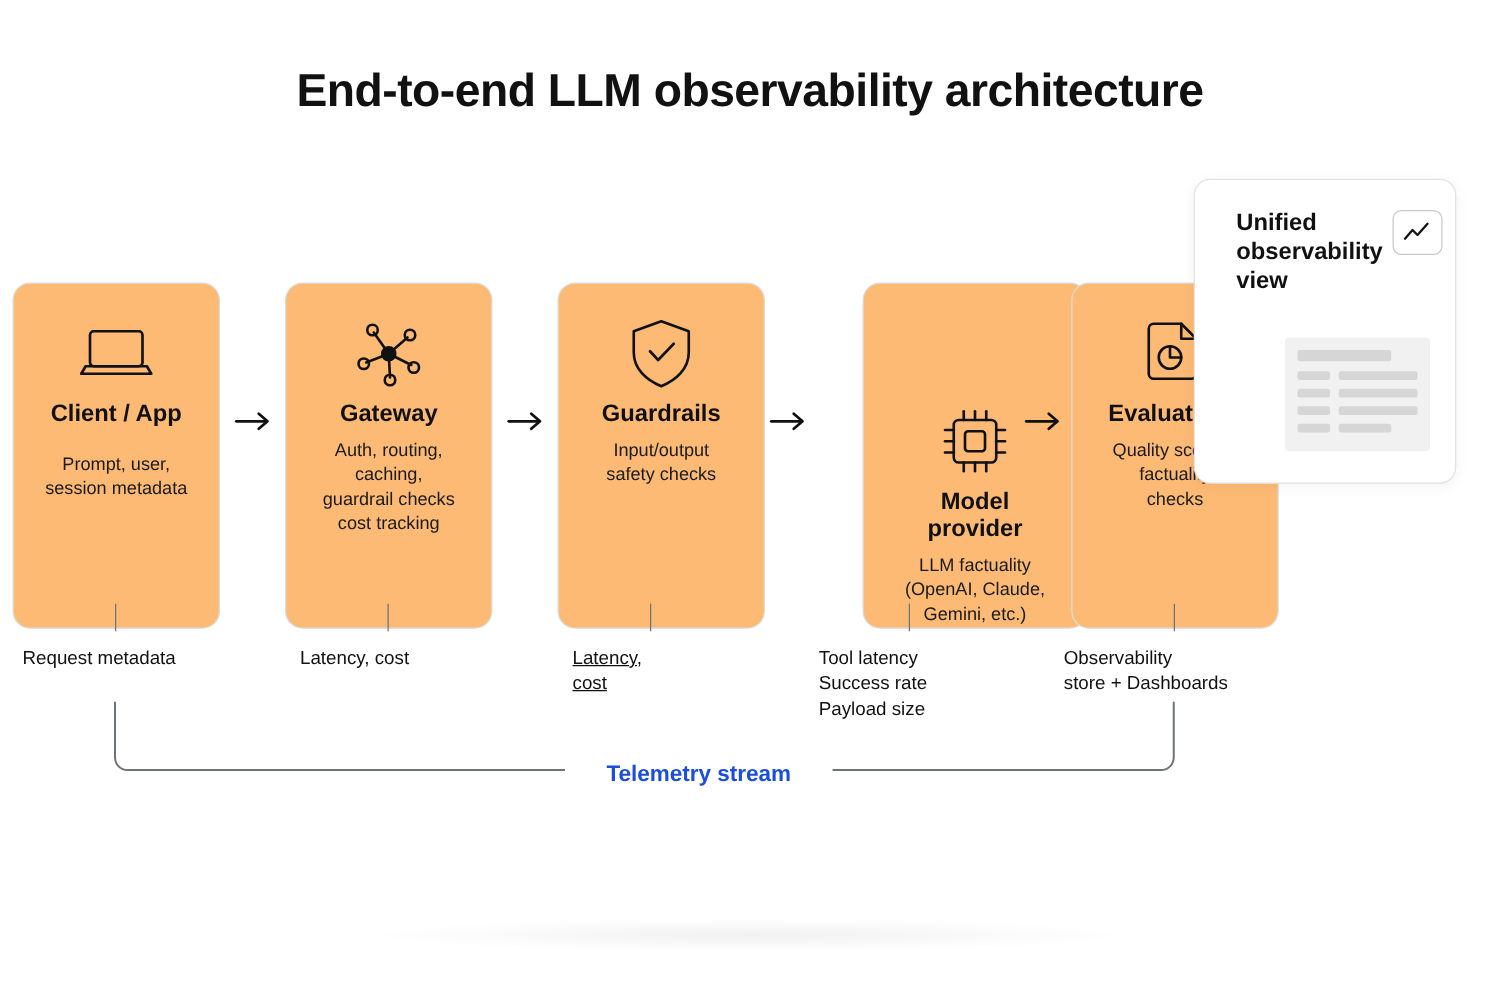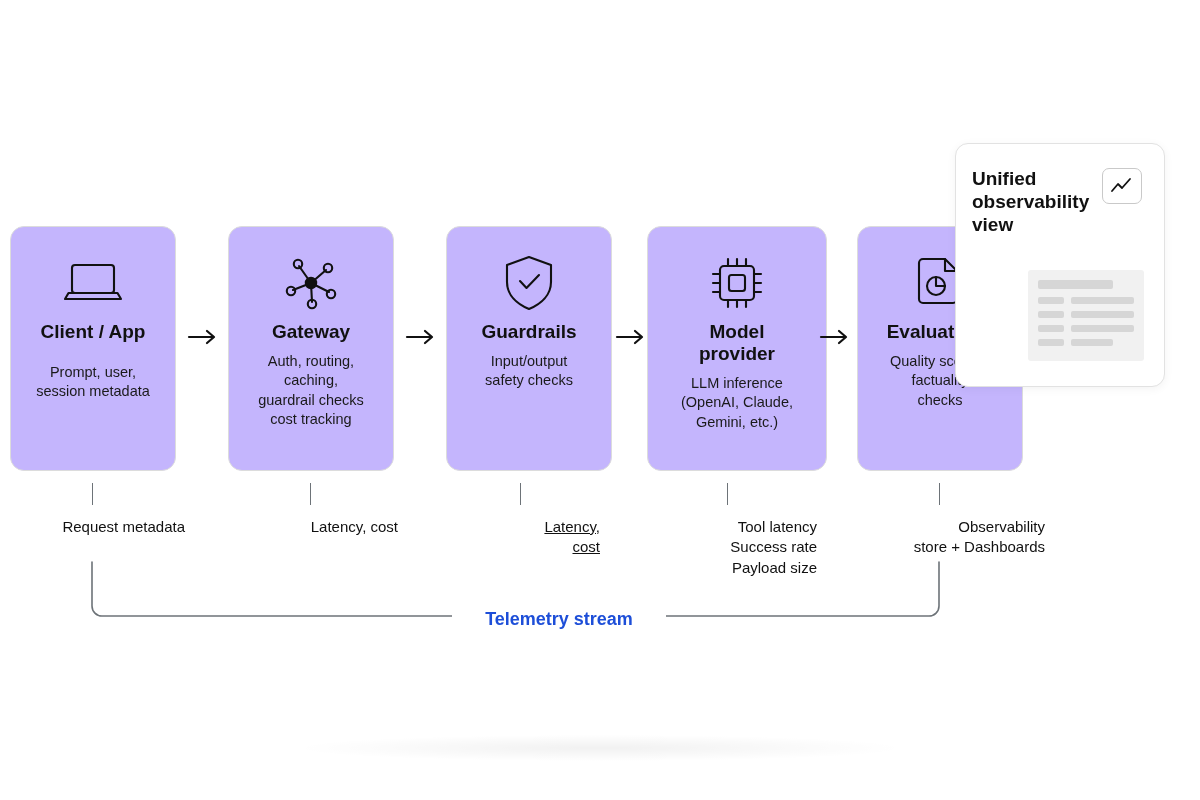--- a/index.html
+++ b/index.html
@@ -29,22 +29,22 @@
     font-weight: 700;
     letter-spacing: -0.4px;
     color: #111111;
   }
 
   
   .card {
     position: absolute;
     top: 226px;
     width: 166px;
-    height: 245px;
-    background: #c4b5fd;
+    height: 277px;
+    background: #fdba74;
     border: 1px solid #dcdcdc;
     border-radius: 14px;
     display: flex;
     flex-direction: column;
     align-items: center;
     padding-top: 20px;
   }
   .card.wide { width: 180px; }
 
   .card-icon {
@@ -84,24 +84,25 @@
 
   
   .stub {
     position: absolute;
     width: 1px;
     height: 22px;
     background: #6d7378;
   }
   .tel-label {
     position: absolute;
-    text-align: right;
+    text-align: left;
     font-size: 15px;
     line-height: 1.35;
     color: #111111;
+    margin-left: 18px;
   }
 
   
   .bracket { position: absolute; left: 60px; top: 540px; }
   .tel-caption {
     position: absolute;
     top: 609px;
     left: 452px;
     width: 214px;
     text-align: center;
@@ -116,21 +117,21 @@
   .panel {
     position: absolute;
     top: 143px;
     left: 955px;
     width: 210px;
     height: 244px;
     background: #ffffff;
     border: 1px solid #e2e2e2;
     border-radius: 13px;
     box-shadow: 0 2px 10px rgba(0,0,0,0.05);
-    padding: 24px 22px 0 16px;
+    padding: 24px 22px 0 33px;
   }
   .panel-head {
     display: flex;
     align-items: flex-start;
     justify-content: space-between;
     gap: 8px;
   }
   .panel-title {
     font-size: 19px;
     font-weight: 700;
@@ -172,20 +173,21 @@
     height: 26px;
     background: radial-gradient(ellipse at center, rgba(0,0,0,0.055) 0%, rgba(0,0,0,0) 72%);
   }
   svg { display: block; }
 </style>
 </head>
 <body>
 
 <div id="stage">
 
+  <div class="title">End-to-end LLM observability architecture</div>
 
   <div class="card" style="left:10px;">
     <div class="card-icon">
       <svg width="64" height="50" viewBox="0 0 64 50" fill="none" stroke="#111" stroke-width="2.1" stroke-linecap="round" stroke-linejoin="round">
         <rect x="11" y="7" width="42" height="28" rx="3"></rect>
         <path d="M4 41h56l-3.5-6H7.5z"></path>
       </svg>
     </div>
     <div class="card-title">Client / App</div>
     <div class="card-desc" style="white-space:pre-line;margin-top:20px;">Prompt, user,
@@ -220,42 +222,42 @@
         <circle cx="12" cy="37" r="4.2"></circle>
       </svg>
     </div>
     <div class="card-title">Gateway</div>
     <div class="card-desc" style="white-space:pre-line;">Auth, routing,
 caching,
 guardrail checks
 cost tracking</div>
   </div>
 
-  <div class="card wide" style="left:647px;">
+  <div class="card wide" style="left:690px;justify-content:flex-end;">
     <div class="card-icon">
       <svg width="62" height="62" viewBox="0 0 62 62" fill="none" stroke="#111" stroke-width="2.1" stroke-linecap="round" stroke-linejoin="round">
         <rect x="14" y="14" width="34" height="34" rx="4"></rect>
         <rect x="23" y="23" width="16" height="16" rx="2.5"></rect>
         <line x1="22" y1="7" x2="22" y2="14"></line>
           <line x1="31" y1="7" x2="31" y2="14"></line>
           <line x1="40" y1="7" x2="40" y2="14"></line>
         <line x1="22" y1="48" x2="22" y2="55"></line>
           <line x1="31" y1="48" x2="31" y2="55"></line>
           <line x1="40" y1="48" x2="40" y2="55"></line>
         <line x1="7" y1="22" x2="14" y2="22"></line>
           <line x1="7" y1="31" x2="14" y2="31"></line>
           <line x1="7" y1="40" x2="14" y2="40"></line>
         <line x1="48" y1="22" x2="55" y2="22"></line>
           <line x1="48" y1="31" x2="55" y2="31"></line>
           <line x1="48" y1="40" x2="55" y2="40"></line>
       </svg>
     </div>
     <div class="card-title" style="white-space:pre-line;">Model
 provider</div>
-    <div class="card-desc" style="white-space:pre-line;">LLM inference
+    <div class="card-desc" style="white-space:pre-line;">LLM factuality
 (OpenAI, Claude,
 Gemini, etc.)</div>
   </div>
 
   <div class="card" style="left:857px;">
     <div class="card-icon">
       <svg width="58" height="60" viewBox="0 0 58 60" fill="none" stroke="#111" stroke-width="2.1" stroke-linecap="round" stroke-linejoin="round">
         <path d="M12 6h22l12 12v28a4 4 0 0 1-4 4H12a4 4 0 0 1-4-4V10a4 4 0 0 1 4-4z"></path>
         <path d="M34 6v12h12"></path>
         <circle cx="25" cy="33" r="9"></circle>

